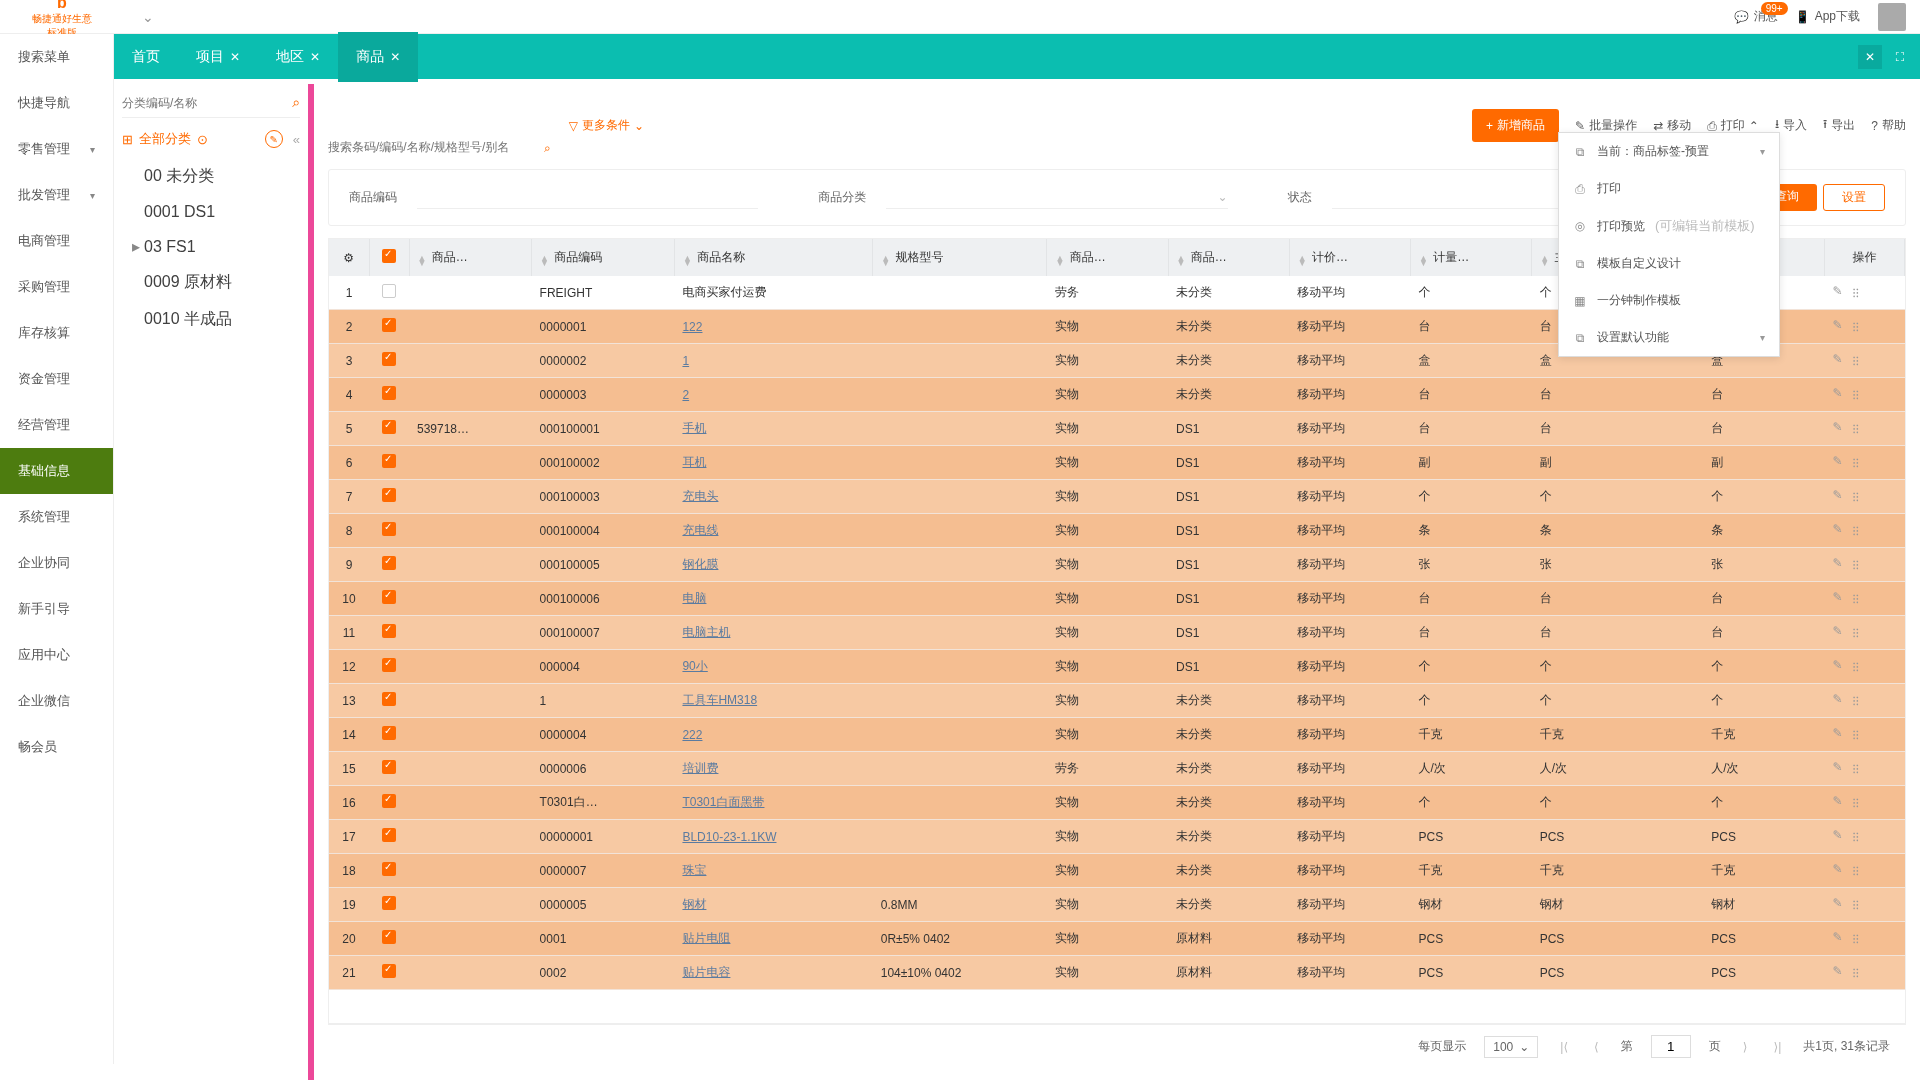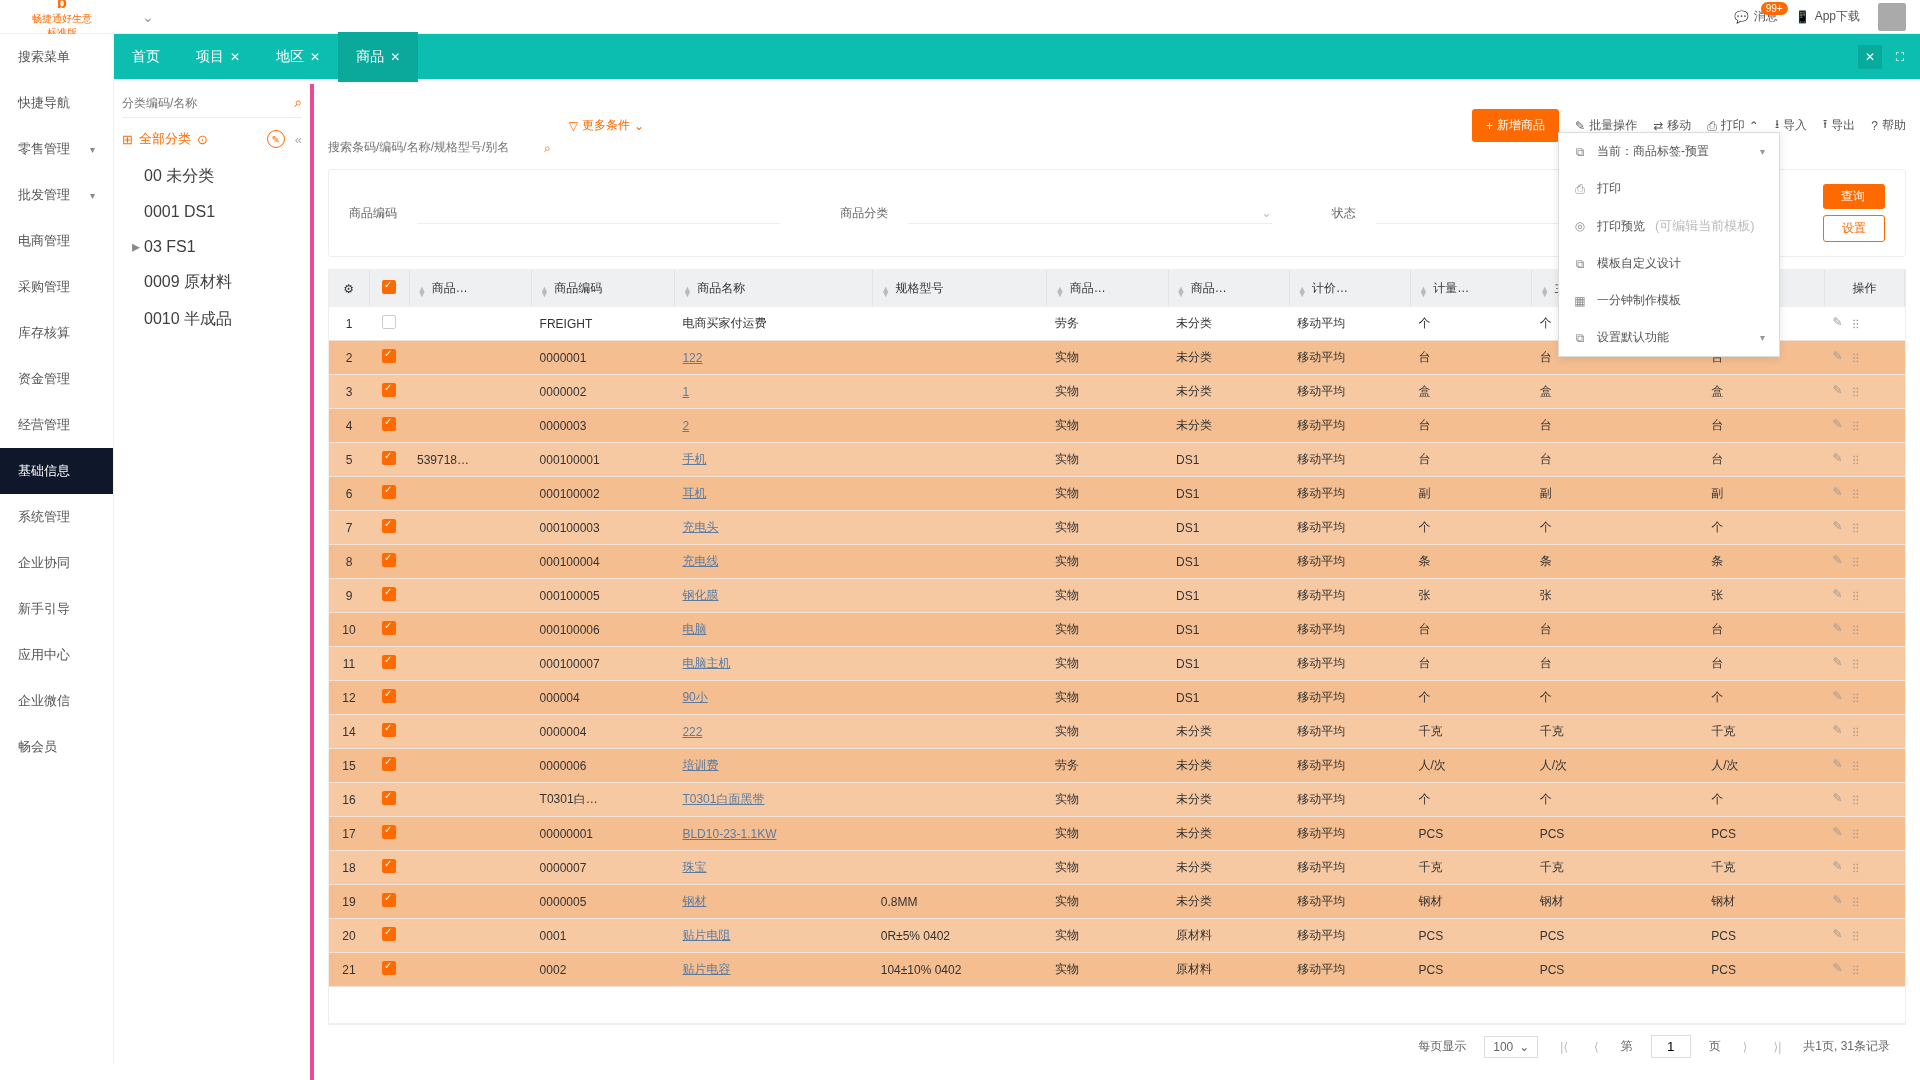--- a/index.html
+++ b/index.html
@@ -11,35 +11,35 @@
 .logo-wrap .logo-icon { font-size:16px; font-weight:bold; }
 .topbar .company { margin-left:20px; display:flex; align-items:center; gap:8px; font-size:14px; color:#999; }
 .topbar-right { margin-left:auto; display:flex; align-items:center; gap:18px; }
 .topbar-right .item { display:flex; align-items:center; gap:4px; color:#555; font-size:12px; position:relative; cursor:pointer; }
 .badge { position:absolute; top:-6px; right:-10px; background:#ff6a00; color:#fff; border-radius:8px; padding:1px 5px; font-size:10px; }
 .avatar { width:28px; height:28px; background:#aaa; border-radius:2px; }
 
 
 .leftnav { position:absolute; left:0; top:34px; width:114px; bottom:16px; background:#fff; border-right:1px solid #eee; }
 .leftnav .nav-item { padding:14px 18px; color:#555; font-size:13px; display:flex; align-items:center; justify-content:space-between; cursor:pointer; }
-.leftnav .nav-item.active { background:#0f172a; color:#fff; }
+.leftnav .nav-item.active { background:#4d7c0f; color:#fff; }
 .leftnav .nav-item .caret { font-size:10px; color:#888; }
 
 
 .tabstrip { position:absolute; left:114px; right:0; top:34px; height:45px; background:#0bbeb0; display:flex; align-items:center; }
 .tabstrip .tab { padding:0 18px; height:50px; display:flex; align-items:center; gap:6px; color:#fff; font-size:14px; cursor:pointer; }
 .tabstrip .tab.active { background:#0aa99c; }
 .tabstrip .tab .close { font-size:12px; }
 .tabstrip .right-ctrls { margin-left:auto; display:flex; align-items:center; gap:6px; padding-right:8px; }
 .tabstrip .right-ctrls span { width:24px; height:24px; display:flex; align-items:center; justify-content:center; color:#fff; cursor:pointer; }
 .tabstrip .right-ctrls .close-btn { background:rgba(0,0,0,.1); }
 
 
 .main { position:absolute; left:114px; top:84px; right:0; bottom:0; display:flex; }
-.sidepanel { width:200px; border-right:4px solid #ec4899; padding:10px 8px; }
+.sidepanel { width:200px; border-right:6px solid #ec4899; padding:10px 8px; }
 .side-search { display:flex; align-items:center; border-bottom:1px solid #eee; padding-bottom:6px; }
 .side-search input { border:none; flex:1; font-size:12px; outline:none; }
 .side-search .si { color:#ff6a00; font-size:14px; }
 .side-root { margin-top:12px; display:flex; align-items:center; gap:6px; color:#ff6a00; font-size:13px; }
 .side-root .edit { border:1px solid #ff6a00; border-radius:50%; width:18px; height:18px; display:flex; align-items:center; justify-content:center; font-size:10px; margin-left:auto; }
 .side-root .collapse { color:#aaa; margin-left:4px; }
 .tree { margin-top:10px; }
 .tree-item { padding:8px 6px 8px 22px; color:#404040; font-size:16px; cursor:pointer; }
 .tree-item.expanded::before { content:"\25B8"; position:relative; left:-12px; margin-right:-8px; color:#888; }
 
@@ -49,21 +49,21 @@
 .toolbar1 .search input { border:none; border-bottom:1px solid transparent; width:210px; font-size:12px; outline:none; color:#999; }
 .toolbar1 .search .si { color:#ff6a00; }
 .toolbar1 .filter { color:#ff6a00; display:flex; align-items:center; gap:4px; cursor:pointer; }
 .toolbar1 .actions { margin-left:auto; display:flex; align-items:center; gap:16px; }
 .btn-primary { background:#ff6a00; color:#fff; padding:8px 14px; border-radius:3px; cursor:pointer; display:flex; align-items:center; gap:4px; }
 .act { color:#555; display:flex; align-items:center; gap:4px; cursor:pointer; }
 
 .filterbar { margin-top:14px; border:1px solid #eee; padding:14px 20px; display:flex; align-items:center; gap:60px; border-radius:3px; }
 .filterbar .fitem { display:flex; align-items:center; gap:20px; color:#666; flex:1; }
 .filterbar .finput { flex:1; border-bottom:1px solid #eee; height:22px; display:flex; align-items:center; justify-content:flex-end; color:#bbb; }
-.filterbar .btns { display:flex; flex-direction:column; gap:6px; }
+.filterbar .btns { display:flex; flex-direction:row; gap:6px; }
 .btn-orange { background:#ff6a00; color:#fff; padding:4px 18px; border-radius:3px; cursor:pointer; }
 .btn-outline { border:1px solid #ff6a00; color:#ff6a00; padding:4px 18px; border-radius:3px; cursor:pointer;text-align:center; }
 
 
 .table-wrap { margin-top:12px; flex:1; overflow:auto; border:1px solid #eee; }
 table { border-collapse:collapse; width:100%; }
 thead th { background:#eef0f2; font-weight:normal; color:#333; font-size:12px; padding:10px 8px; text-align:left; border-right:1px solid #e2e4e6; white-space:nowrap; }
 thead th .sort { color:#bbb; font-size:9px; margin-right:2px; display:inline-flex; flex-direction:column; line-height:5px; }
 tbody td { padding:8px 8px; border-bottom:1px solid #f2e3d8; font-size:12px; white-space:nowrap; }
 tbody tr.sel td { background:#f7c9a3; }
@@ -614,20 +614,41 @@
               <td></td>
               <td>个</td>
               <td class="center">
                 <div class="row-actions">
                   <span>✎</span>
                   <span>⁝⁝</span>
                 </div>
               </td>
             </tr>
             <tr class="sel">
+              <td class="center">13</td>
+              <td class="center"><span class="chk on"></span></td>
+              <td></td>
+              <td>1</td>
+              <td><span class="link">工具车HM318</span></td>
+              <td></td>
+              <td>实物</td>
+              <td>未分类</td>
+              <td>移动平均</td>
+              <td>个</td>
+              <td>个</td>
+              <td></td>
+              <td>个</td>
+              <td class="center">
+                <div class="row-actions">
+                  <span>✎</span>
+                  <span>⁝⁝</span>
+                </div>
+              </td>
+            </tr>
+            <tr class="sel">
               <td class="center">14</td>
               <td class="center"><span class="chk on"></span></td>
               <td></td>
               <td>0000004</td>
               <td><span class="link">222</span></td>
               <td></td>
               <td>实物</td>
               <td>未分类</td>
               <td>移动平均</td>
               <td>千克</td>

